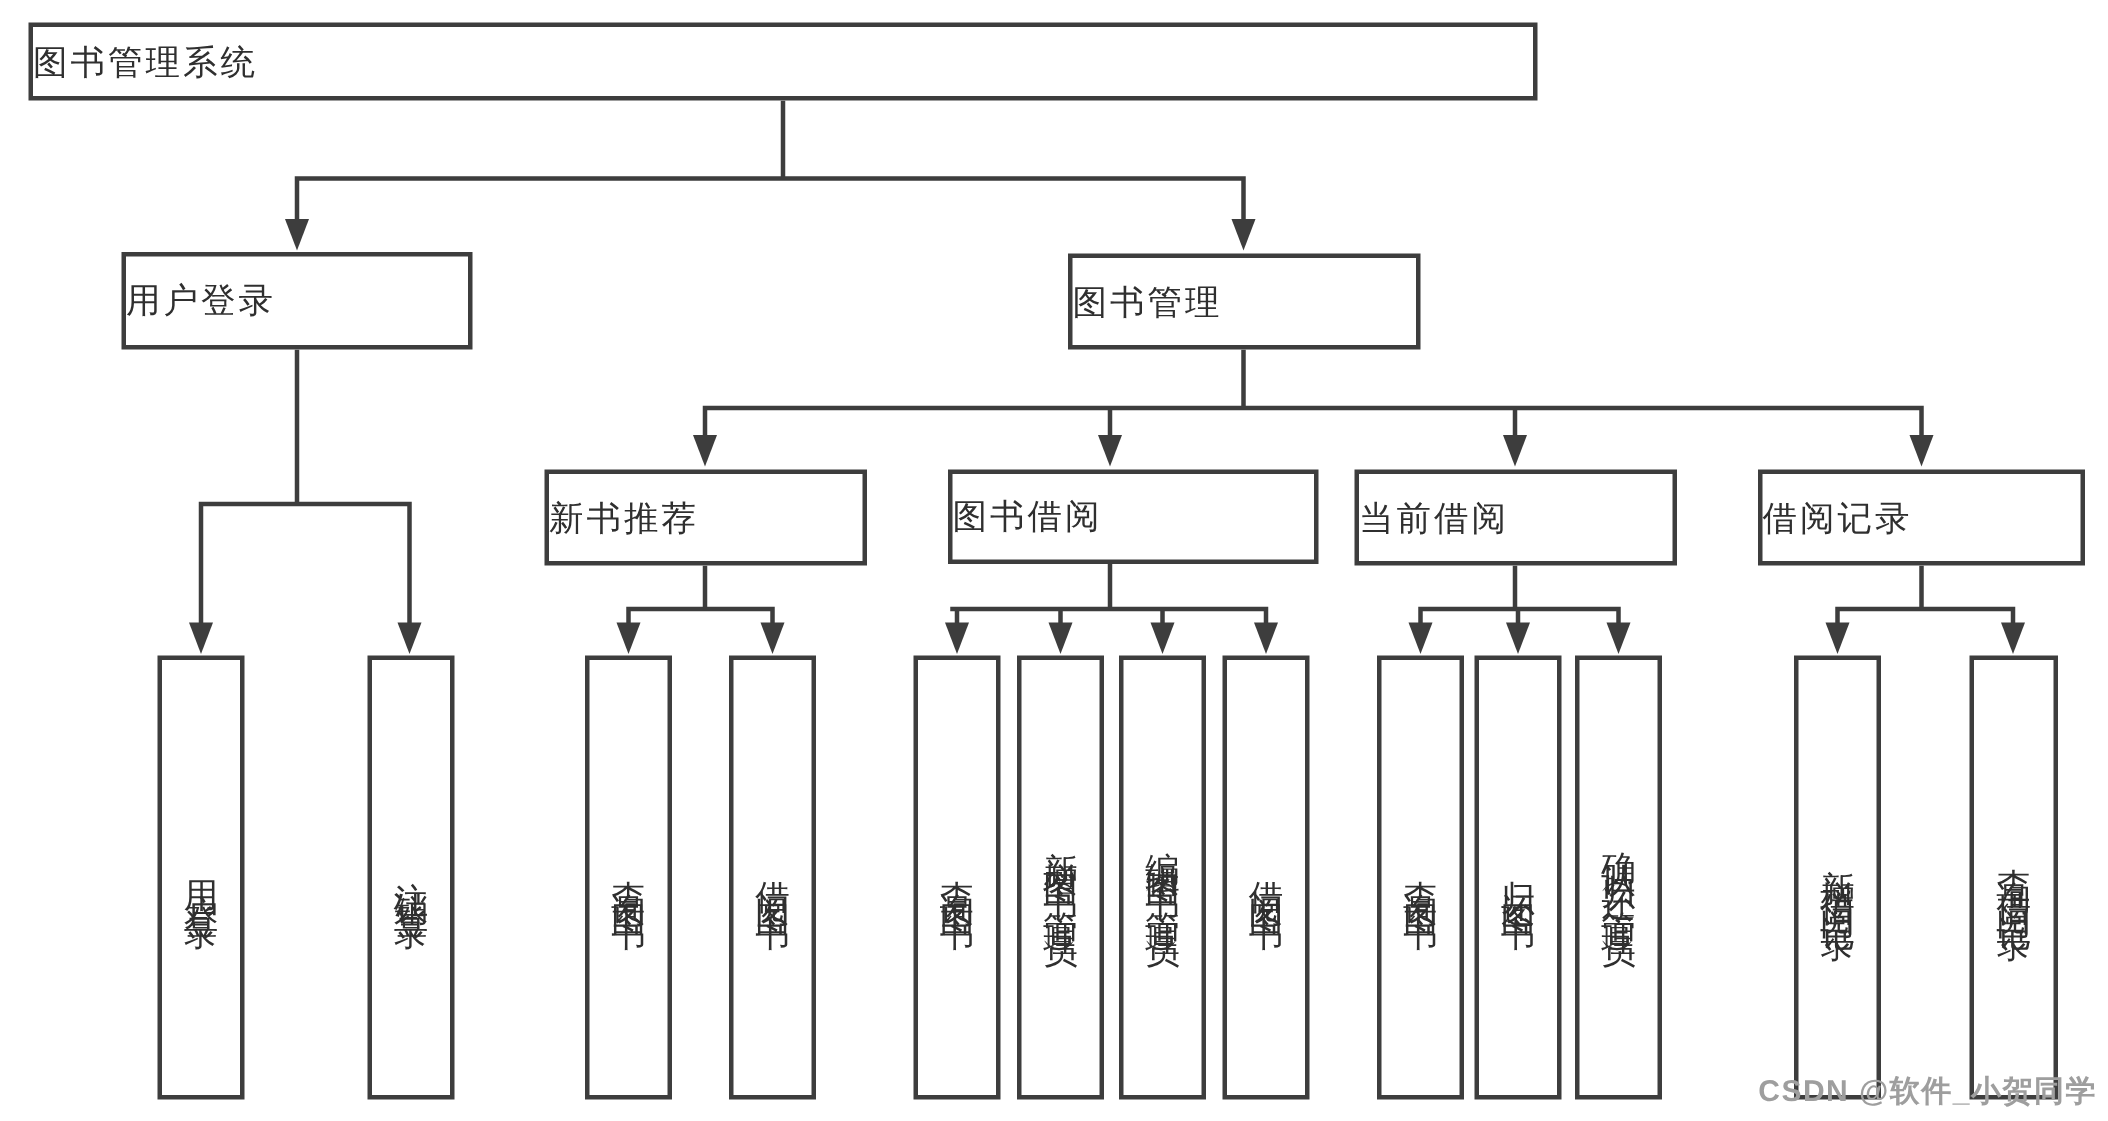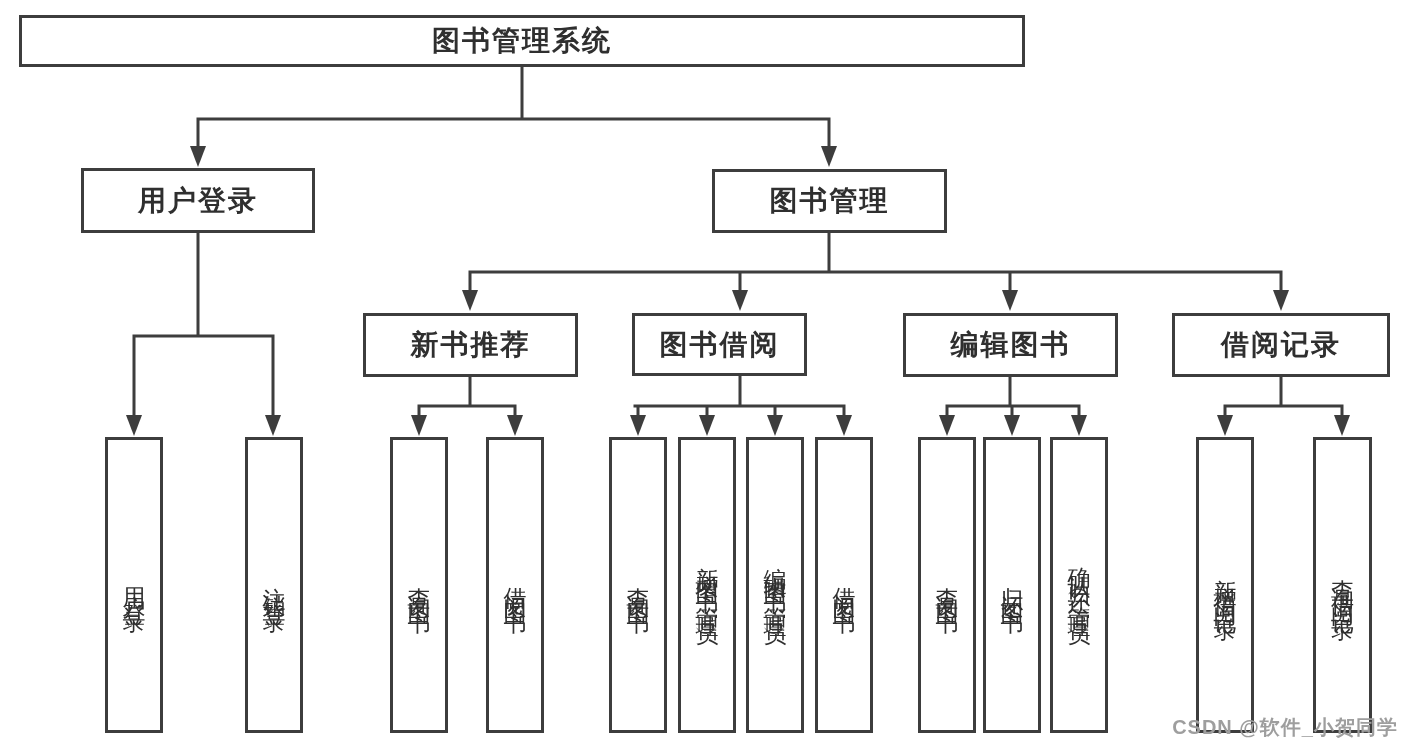--- a/index.html
+++ b/index.html
@@ -15,27 +15,26 @@
     background:var(--bg);
     overflow:hidden;
     font-family:"Liberation Sans","DejaVu Sans",sans-serif;
   }
   svg.connectors{position:absolute;left:0;top:0;z-index:1;}
   .node{
     position:absolute;
     box-sizing:border-box;
     border:3px solid var(--line);
     background:#fff;
-    display:flex;align-items:center;justify-content:center;
+    display:flex;align-items:center;justify-content:flex-start;
     z-index:2;
     color:var(--text);
-    font-size:28px;
+    font-size:23px;
     letter-spacing:2px;
     white-space:nowrap;
-    font-weight:bold;
   }
   .leaf{
     position:absolute;
     top:437px;height:296px;width:58px;
     box-sizing:border-box;
     border:3px solid var(--line);
     background:#fff;
     display:flex;align-items:center;justify-content:center;
     z-index:2;
   }
@@ -131,25 +130,25 @@
   <div class="node" style="left:81px;top:168px;width:234px;height:65px">
     <span>用户登录</span>
   </div>
   <div class="node" style="left:363px;top:313px;width:215px;height:64px">
     <span>新书推荐</span>
   </div>
 
   <div class="node" style="left:712px;top:169px;width:235px;height:64px">
     <span>图书管理</span>
   </div>
-  <div class="node" style="left:632px;top:313px;width:175px;height:63px">
+  <div class="node" style="left:632px;top:313px;width:247px;height:63px">
     <span>图书借阅</span>
   </div>
   <div class="node" style="left:903px;top:313px;width:215px;height:64px">
-    <span>编辑图书</span>
+    <span>当前借阅</span>
   </div>
   <div class="node" style="left:1172px;top:313px;width:218px;height:64px">
     <span>借阅记录</span>
   </div>
 
   <div class="leaf" style="left:105px">
     <span class="vtext">用户登录</span>
   </div>
   <div class="leaf" style="left:245px">
     <span class="vtext">注销登录</span>

